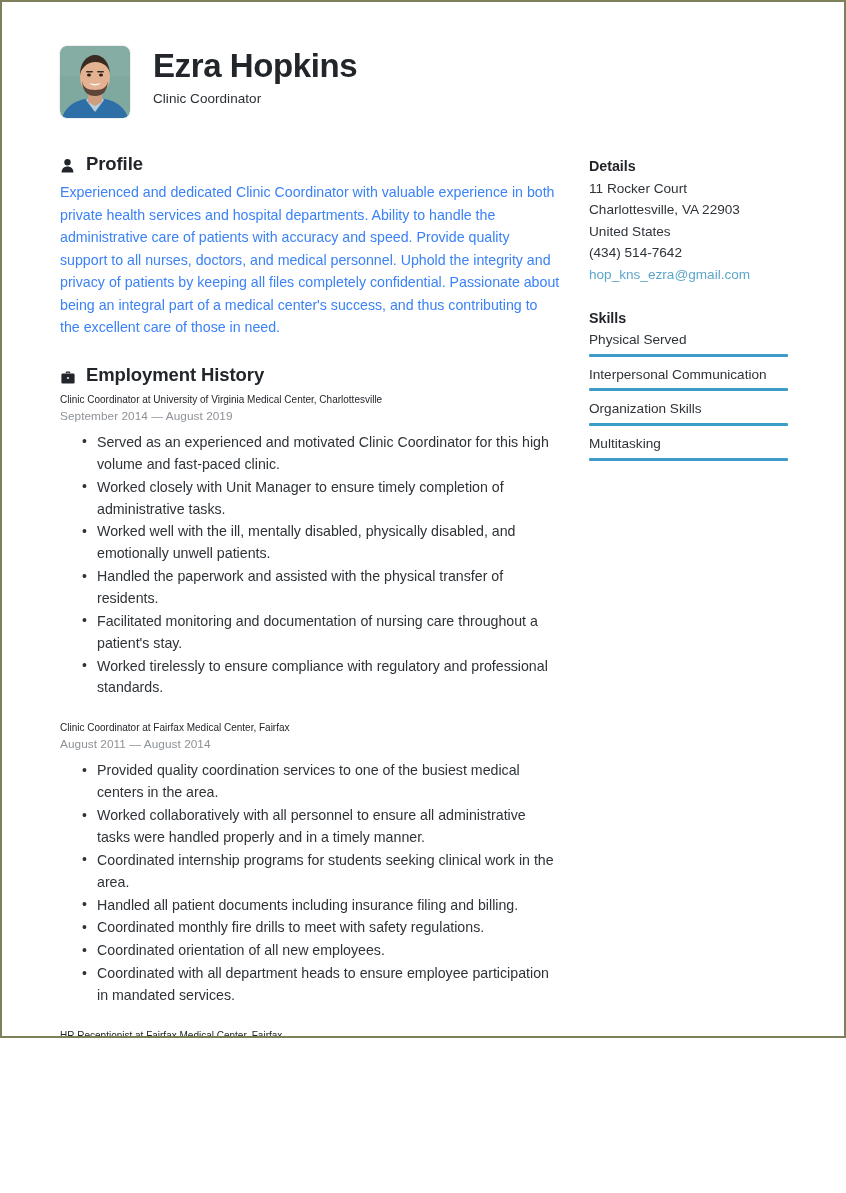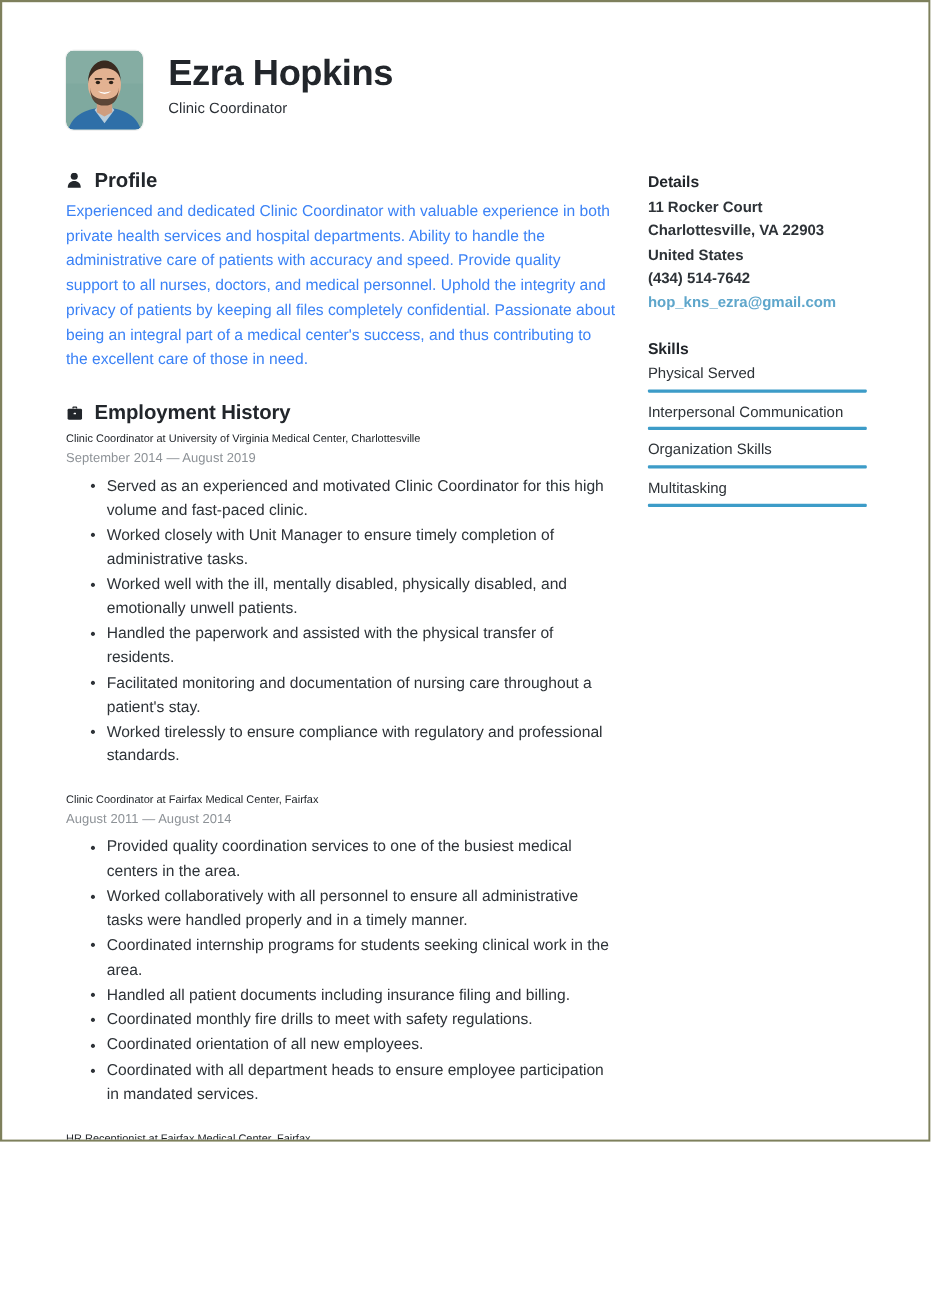--- a/index.html
+++ b/index.html
@@ -81,21 +81,21 @@
     margin-left: 29px;
     padding-top: 4px;
   }
 
   
   .section {
     margin-bottom: 27px;
   }
   .section-head {
     display: flex;
-    align-items: center;
+    align-items: flex-end;
     gap: 11px;
     margin: 0 0 7px 0;
   }
   .section-icon {
     width: 15px;
     height: 16px;
     flex: 0 0 auto;
     display: flex;
     align-items: center;
     justify-content: center;
@@ -164,21 +164,20 @@
     font-size: 14.3px;
     font-weight: 700;
     color: #22262b;
     margin: 0 0 4px 0;
     letter-spacing: -0.05px;
   }
   .detail-line {
     font-size: 13.6px;
     line-height: 1.58;
     color: #2e3338;
-    font-weight: bold;
   }
   .detail-line.email {
     color: #5ea6cb;
   }
 
   .skill {
     margin-bottom: 8px;
   }
   .skill-name {
     font-size: 13.6px;

